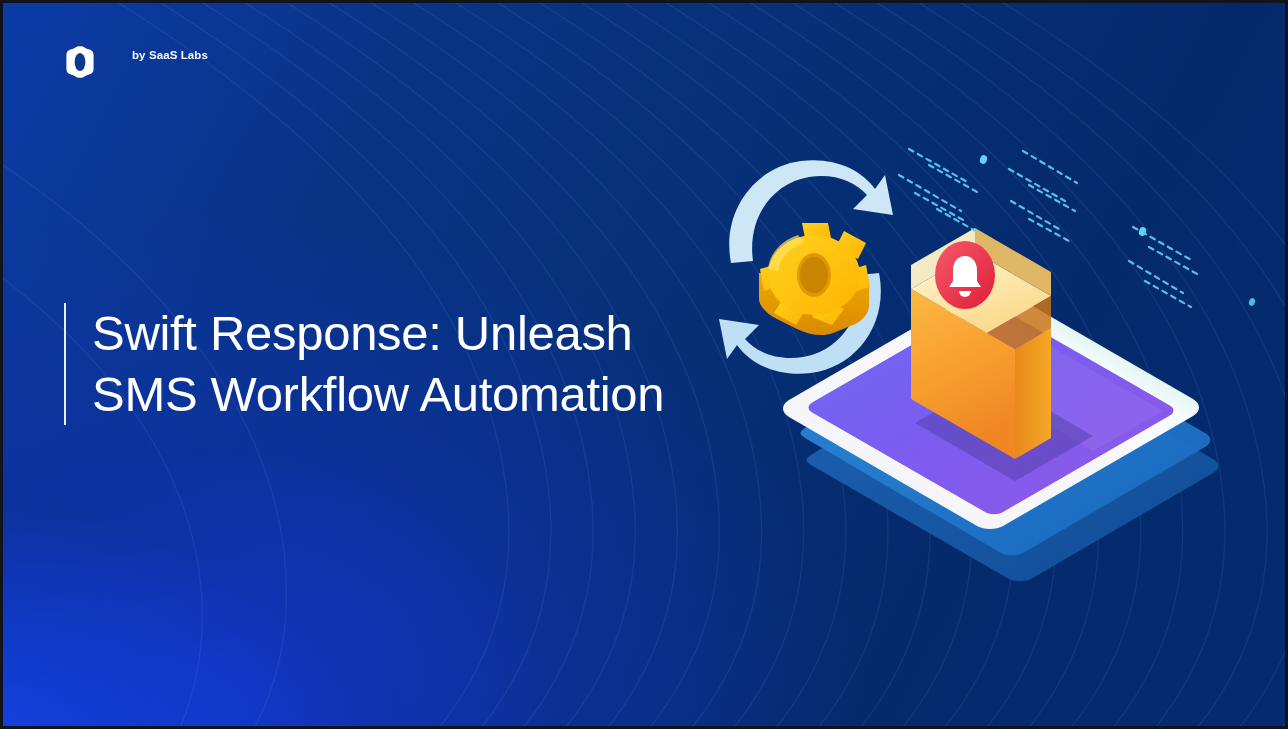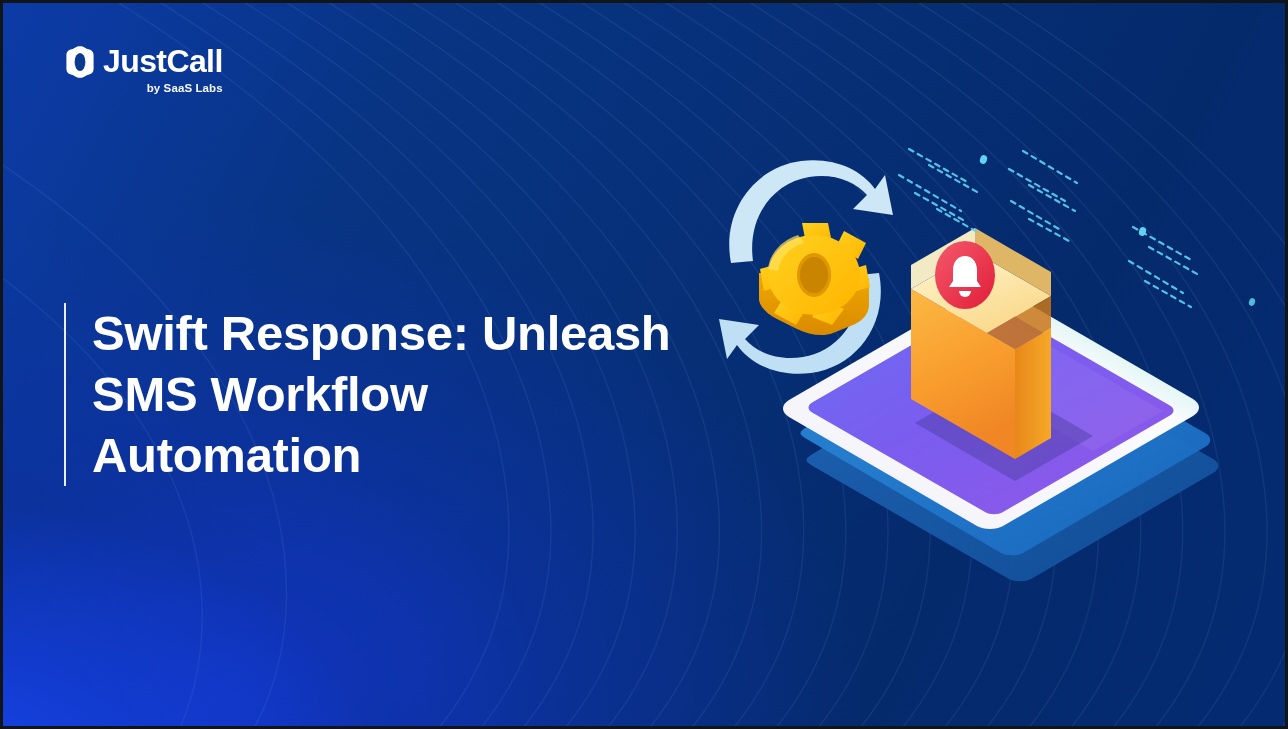--- a/index.html
+++ b/index.html
@@ -44,21 +44,21 @@
     color:#ffffff; font-size:11.5px; font-weight:600; letter-spacing:0.1px;
     line-height:14px; margin-top:3px; opacity:0.97;padding-left:29px;
   }
 
   
   .headline-block { position:absolute; left:61px; top:300px; display:flex; }
   .accent-bar { width:2px; background:#e8eef8; margin-right:26px; align-self:stretch; flex:none; }
   .headline {
     color:#ffffff;
     font-size:49px;
-    font-weight:700;
+    font-weight:400;
     line-height:61px;
     letter-spacing:-0.3px;
     max-width:600px;
     font-family:"Liberation Sans", sans-serif;
   }
 
   
   .illustration { position:absolute; left:690px; top:120px; width:580px; height:470px; }
   .illustration svg { width:100%; height:100%; overflow:visible; }
 
@@ -99,21 +99,20 @@
       <path d="M-180,200 C 100,300 250,460 250,620 C 250,740 170,820 60,875"></path>
     </svg>
   </div>
 
   <div class="logo">
     <svg class="logo-mark" viewBox="0 0 30 34">
       <path d="M15 1.2 C19.2 1.2 20.2 3.4 23.4 4.2 C26.6 5 28.6 6.6 28.6 10.4 L28.6 23.6 C28.6 27.4 26.6 29 23.4 29.8 C20.2 30.6 19.2 32.8 15 32.8 C10.8 32.8 9.8 30.6 6.6 29.8 C3.4 29 1.4 27.4 1.4 23.6 L1.4 10.4 C1.4 6.6 3.4 5 6.6 4.2 C9.8 3.4 10.8 1.2 15 1.2 Z" fill="#ffffff"></path>
       <ellipse cx="15" cy="17" rx="5.4" ry="9.1" fill="#0a3a8f"></ellipse>
     </svg>
     <div class="logo-text-wrap">
-      <div class="logo-word">JustCall</div>
       <div class="logo-sub">by SaaS Labs</div>
     </div>
   </div>
 
   <div class="headline-block">
     <div class="accent-bar"></div>
     <h1 class="headline">Swift Response: Unleash SMS Workflow Automation</h1>
   </div>
 
   <div class="illustration">

